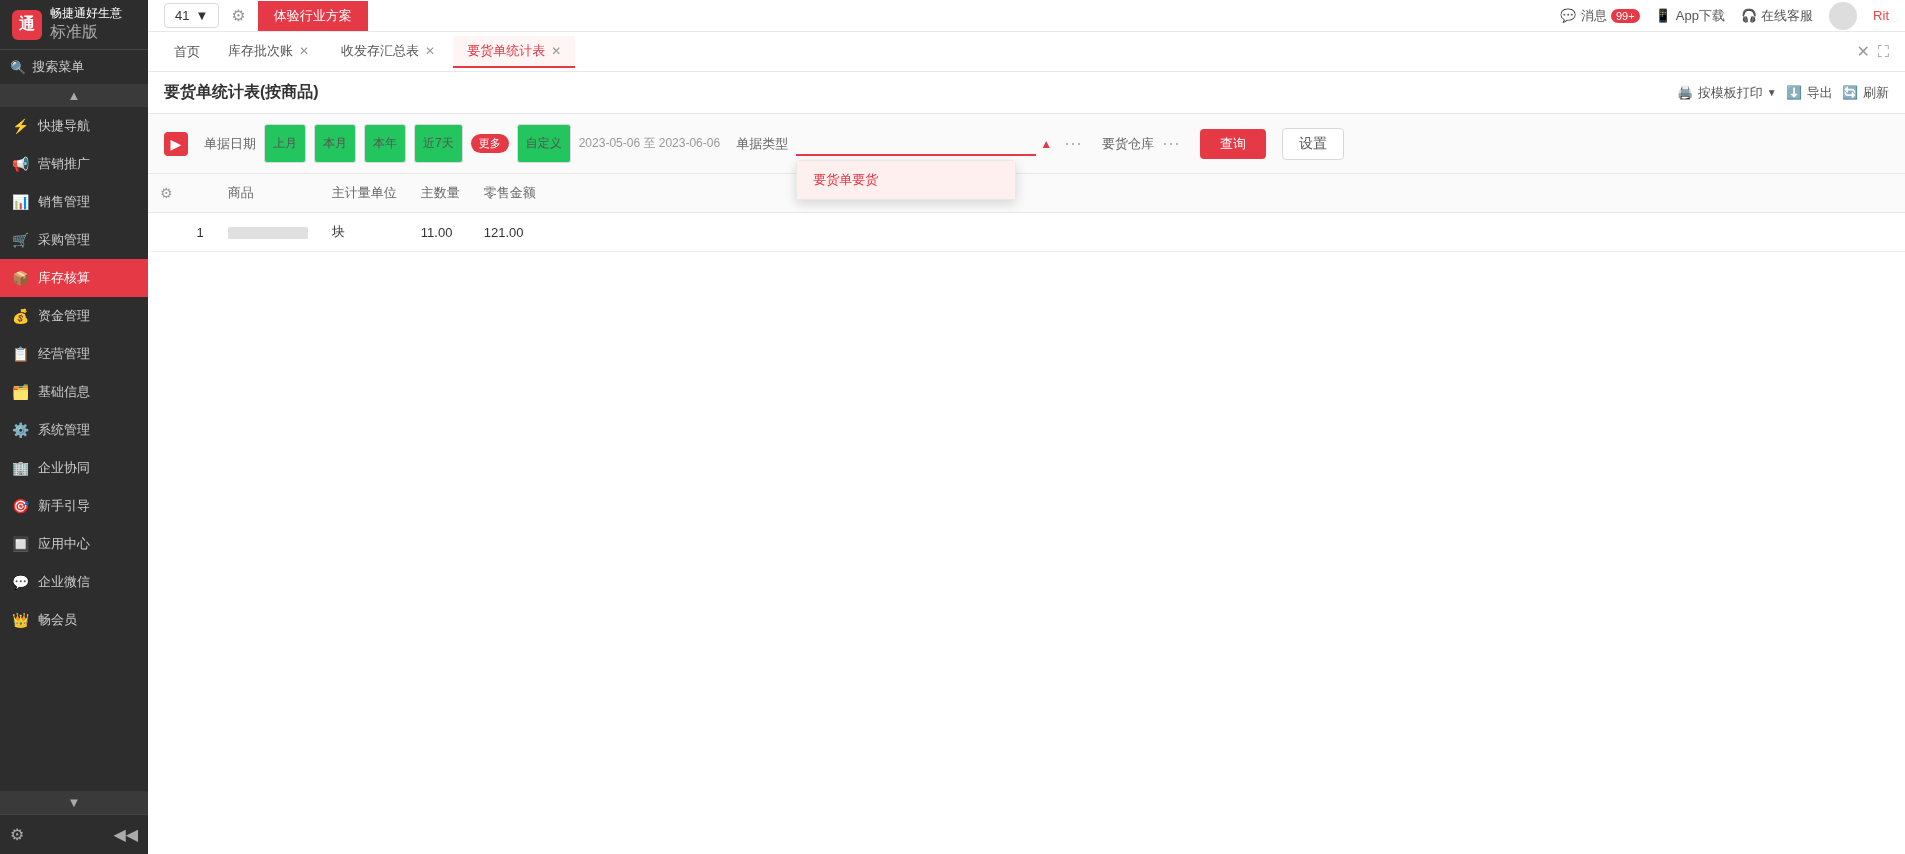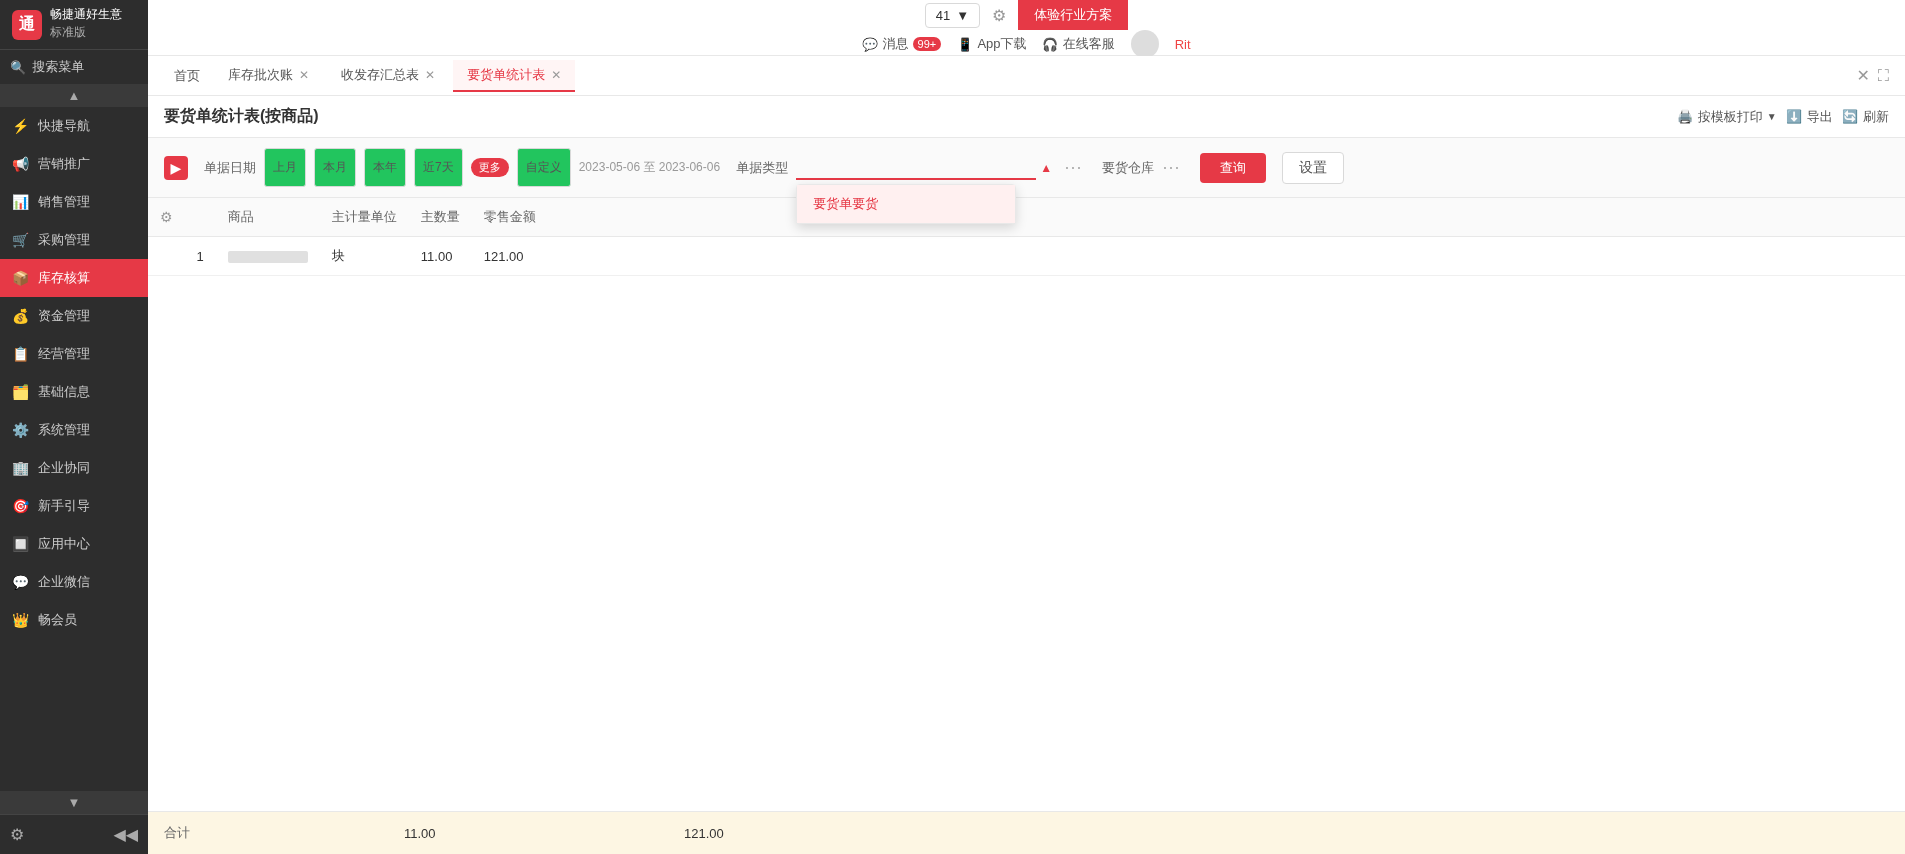--- a/index.html
+++ b/index.html
@@ -29,22 +29,22 @@
       border-radius: 6px;
       display: flex;
       align-items: center;
       justify-content: center;
       color: white;
       font-size: 16px;
       font-weight: bold;
       margin-right: 8px;
       flex-shrink: 0;
     }
-    .logo-text { font-size: 12px; color: #fff; line-height: 1.3; font-family: Liberation Mono, monospace; }
-    .logo-sub { font-size: 12px; color: #aaa; }
+    .logo-text { font-size: 12px; color: #fff; line-height: 1.3; }
+    .logo-sub { font-size: 16px; color: #aaa; }
 
     .sidebar-search {
       display: flex;
       align-items: center;
       padding: 8px 10px;
       color: #ccc;
       cursor: pointer;
       font-size: 13px;
       gap: 6px;
     }
@@ -90,29 +90,28 @@
     .main {
       flex: 1;
       display: flex;
       flex-direction: column;
       height: 854px;
       overflow: hidden;
     }
 
     
     .top-header {
-      height: 56px;
+      height: 32px;
       background: #fff;
       display: flex;
       align-items: center;
       padding: 0 16px;
       border-bottom: 1px solid #e8e8e8;
       justify-content: space-between;
       flex-shrink: 0;
-      flex-direction: column;
     }
     .header-left { display: flex; align-items: center; gap: 12px; }
     .store-selector {
       display: flex;
       align-items: center;
       gap: 6px;
       border: 1px solid #d9d9d9;
       border-radius: 4px;
       padding: 4px 10px;
       cursor: pointer;
@@ -580,20 +579,15 @@
               </td>
               <td>块</td>
               <td>11.00</td>
               <td>121.00</td>
               <td></td>
             </tr>
           </tbody>
         </table>
       </div>
 
-      <div class="table-footer">
-        <span class="footer-label">合计</span>
-        <span class="footer-qty">11.00</span>
-        <span class="footer-amount">121.00</span>
-      </div>
     </div>
   </div>
 </div>
 
 </body></html>

